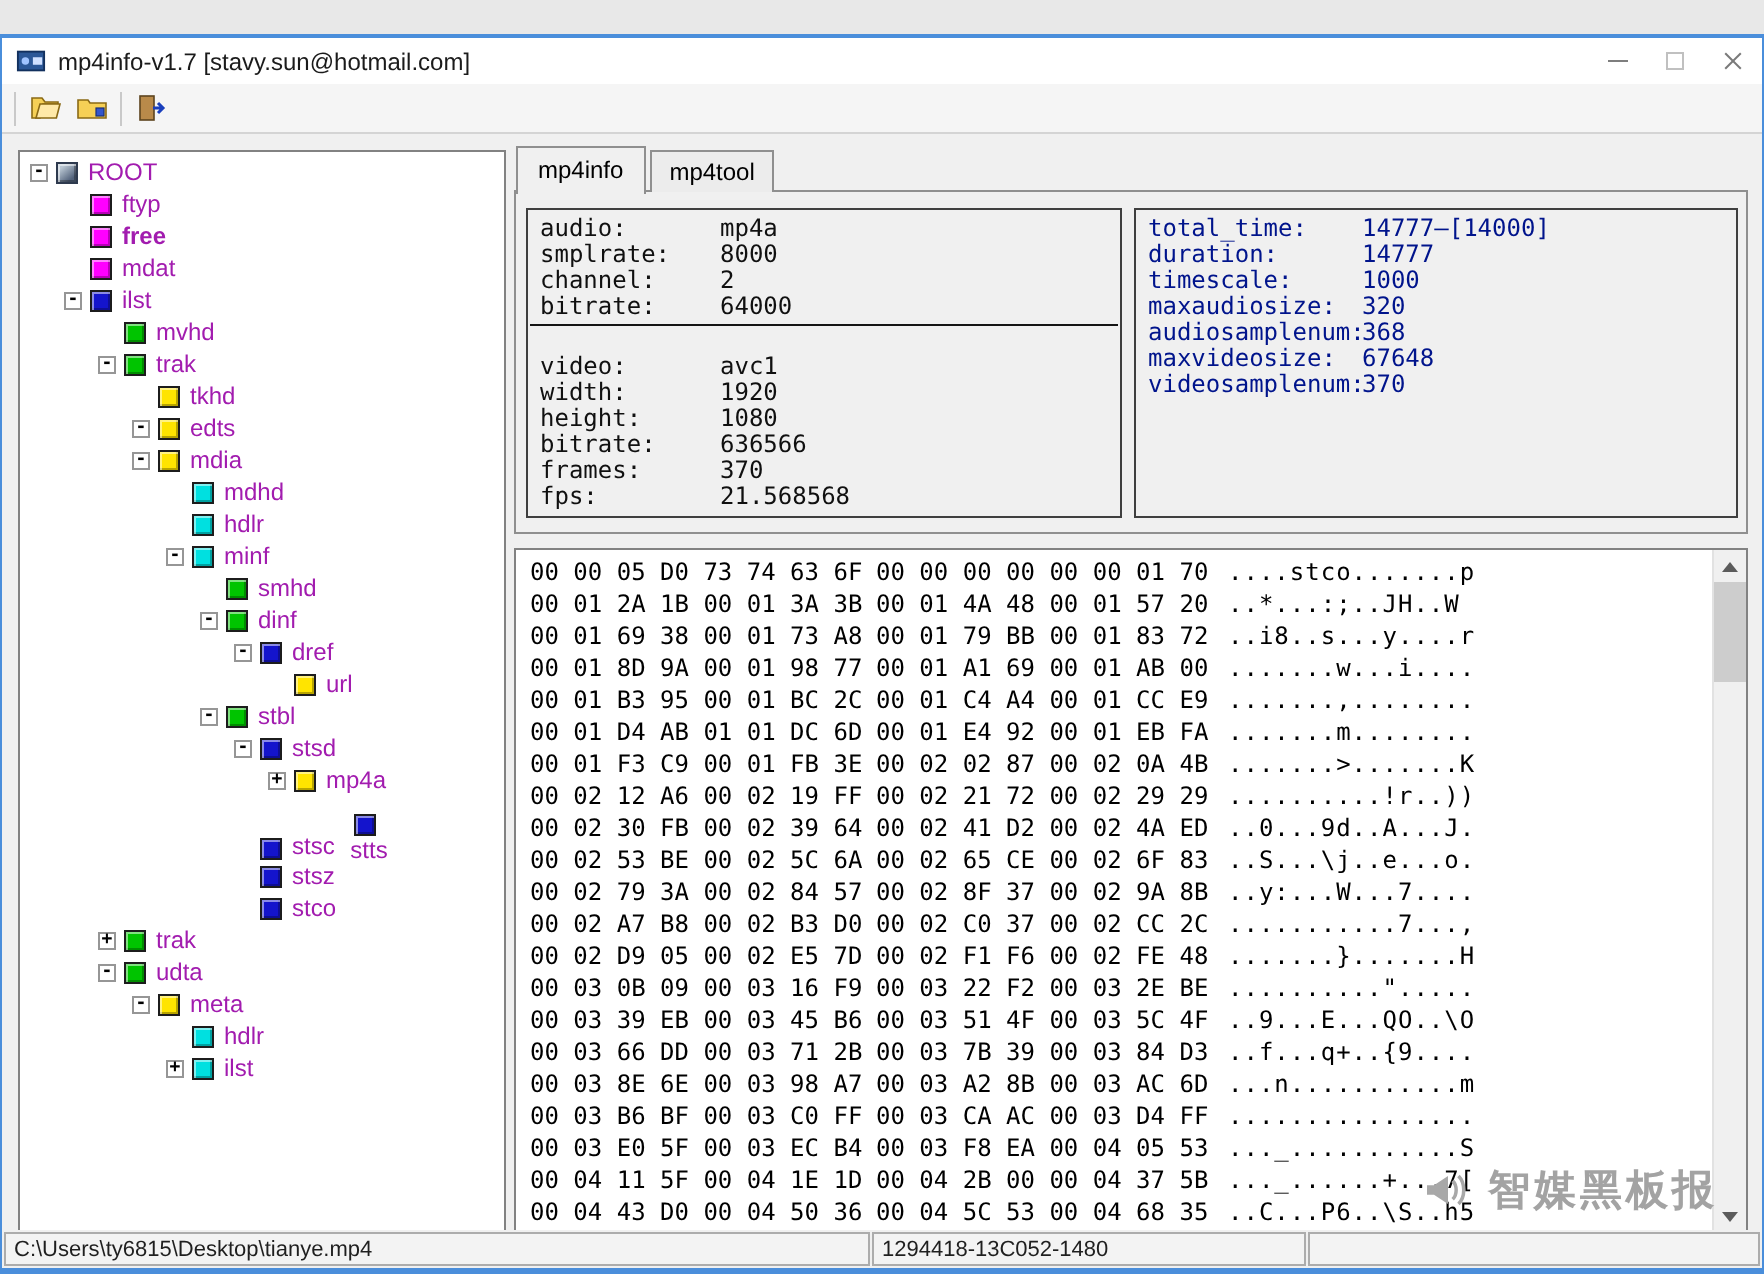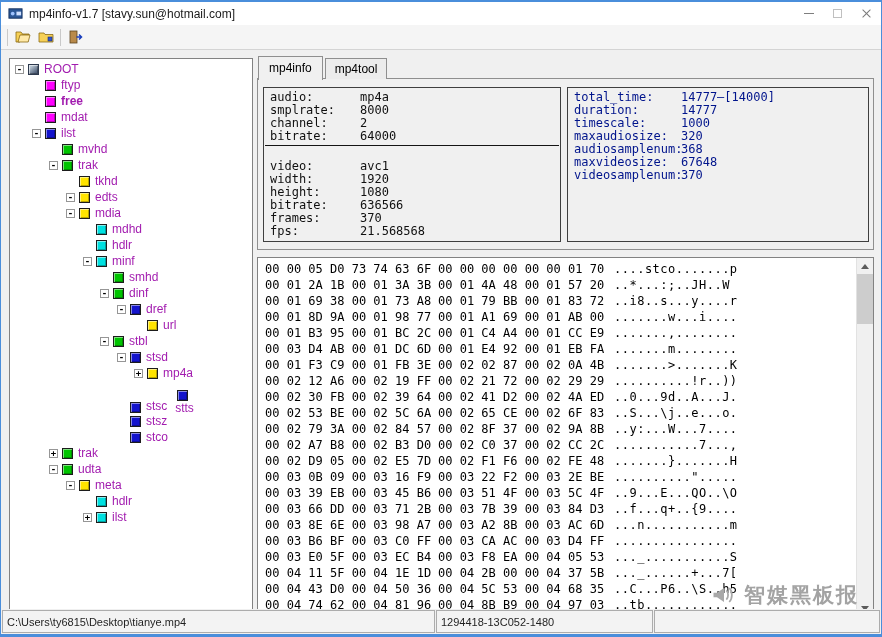--- a/index.html
+++ b/index.html
@@ -1,18 +1,18 @@
 <!DOCTYPE html>
 <html><head>
 <meta charset="utf-8">
 <style>
   *{margin:0;padding:0;box-sizing:border-box;}
   html,body{width:882px;height:637px;}
   body{font-family:"Liberation Sans",sans-serif;background:#e8e8e8;position:relative;overflow:hidden;}
-  .window{position:absolute;inset:0;border:1px solid #4a8edb;border-top-width:2px;border-bottom-width:3px;background:#f0f0f0;}
+  .window{position:absolute;inset:0;border:1px solid #4a8edb;border-top-width:2px;border-bottom-width:3px;background:#f0f0f0;margin-top:17px;}
 
   
   .titlebar{height:23px;background:#ffffff;display:flex;align-items:center;padding-left:7px;}
   .appicon{width:15px;height:15px;margin-right:6px;flex:none;}
   .wtitle{font-size:12px;color:#1b1b1b;}
   .wctrls{margin-left:auto;display:flex;align-self:stretch;}
   .wbtn{width:29px;display:flex;align-items:center;justify-content:center;cursor:default;}
   .glyph-min{width:10px;height:1px;background:#7e7e7e;}
   .glyph-max{width:9px;height:9px;border:1px solid #c0c0c0;}
   .glyph-close{position:relative;width:11px;height:11px;}
@@ -70,21 +70,21 @@
   .tri{width:0;height:0;border-left:4px solid transparent;border-right:4px solid transparent;}
   .tri.up{border-bottom:5px solid #5b5b5b;}
   .tri.down{border-top:5px solid #5b5b5b;}
   .thumb{position:absolute;left:0;top:16px;width:16px;height:50px;background:#cdcdcd;}
 
   
   .watermark{position:absolute;right:22px;bottom:8px;display:flex;align-items:center;gap:6px;
              color:#a3a3a3;font-size:21px;letter-spacing:2px;z-index:5;pointer-events:none;font-weight:bold;}
 
   
-  .statusbar{position:absolute;left:0;right:0;bottom:0;height:25px;background:#f0f0f0;display:flex;padding:1px;}
+  .statusbar{position:absolute;left:0;right:0;bottom:0;height:19px;background:#f0f0f0;display:flex;padding:1px;}
   .sbp{border:1px solid #acacac;background:#f3f3f3;font-size:11px;color:#1f1f1f;
        display:flex;align-items:center;padding:0 4px;white-space:nowrap;overflow:hidden;}
   .sbp1{width:433px;}
   .sbp2{width:217px;margin-left:1px;}
   .sbp3{flex:1;margin-left:1px;}
 </style>
 </head>
 <body>
 
 <div class="window">
@@ -366,21 +366,21 @@
         </div>
     </div>
 
     <div class="hexpanel">
       <div class="hexbody" id="hexbody">
           <div class="hexrow"><span class="hxl">00 00 05 D0 73 74 63 6F</span><span class="hxr">00 00 00 00 00 00 01 70</span><span class="hxa">....stco.......p</span></div>
           <div class="hexrow"><span class="hxl">00 01 2A 1B 00 01 3A 3B</span><span class="hxr">00 01 4A 48 00 01 57 20</span><span class="hxa">..*...:;..JH..W </span></div>
           <div class="hexrow"><span class="hxl">00 01 69 38 00 01 73 A8</span><span class="hxr">00 01 79 BB 00 01 83 72</span><span class="hxa">..i8..s...y....r</span></div>
           <div class="hexrow"><span class="hxl">00 01 8D 9A 00 01 98 77</span><span class="hxr">00 01 A1 69 00 01 AB 00</span><span class="hxa">.......w...i....</span></div>
           <div class="hexrow"><span class="hxl">00 01 B3 95 00 01 BC 2C</span><span class="hxr">00 01 C4 A4 00 01 CC E9</span><span class="hxa">.......,........</span></div>
-          <div class="hexrow"><span class="hxl">00 03 D4 AB 00 01 DC 6D</span><span class="hxr">00 01 E4 92 00 01 EB FA</span><span class="hxa">.......m........</span></div>
+          <div class="hexrow"><span class="hxl">00 01 D4 AB 01 01 DC 6D</span><span class="hxr">00 01 E4 92 00 01 EB FA</span><span class="hxa">.......m........</span></div>
           <div class="hexrow"><span class="hxl">00 01 F3 C9 00 01 FB 3E</span><span class="hxr">00 02 02 87 00 02 0A 4B</span><span class="hxa">.......&gt;.......K</span></div>
           <div class="hexrow"><span class="hxl">00 02 12 A6 00 02 19 FF</span><span class="hxr">00 02 21 72 00 02 29 29</span><span class="hxa">..........!r..))</span></div>
           <div class="hexrow"><span class="hxl">00 02 30 FB 00 02 39 64</span><span class="hxr">00 02 41 D2 00 02 4A ED</span><span class="hxa">..0...9d..A...J.</span></div>
           <div class="hexrow"><span class="hxl">00 02 53 BE 00 02 5C 6A</span><span class="hxr">00 02 65 CE 00 02 6F 83</span><span class="hxa">..S...\j..e...o.</span></div>
           <div class="hexrow"><span class="hxl">00 02 79 3A 00 02 84 57</span><span class="hxr">00 02 8F 37 00 02 9A 8B</span><span class="hxa">..y:...W...7....</span></div>
           <div class="hexrow"><span class="hxl">00 02 A7 B8 00 02 B3 D0</span><span class="hxr">00 02 C0 37 00 02 CC 2C</span><span class="hxa">...........7...,</span></div>
           <div class="hexrow"><span class="hxl">00 02 D9 05 00 02 E5 7D</span><span class="hxr">00 02 F1 F6 00 02 FE 48</span><span class="hxa">.......}.......H</span></div>
           <div class="hexrow"><span class="hxl">00 03 0B 09 00 03 16 F9</span><span class="hxr">00 03 22 F2 00 03 2E BE</span><span class="hxa">..........".....</span></div>
           <div class="hexrow"><span class="hxl">00 03 39 EB 00 03 45 B6</span><span class="hxr">00 03 51 4F 00 03 5C 4F</span><span class="hxa">..9...E...QO..\O</span></div>
           <div class="hexrow"><span class="hxl">00 03 66 DD 00 03 71 2B</span><span class="hxr">00 03 7B 39 00 03 84 D3</span><span class="hxa">..f...q+..{9....</span></div>

